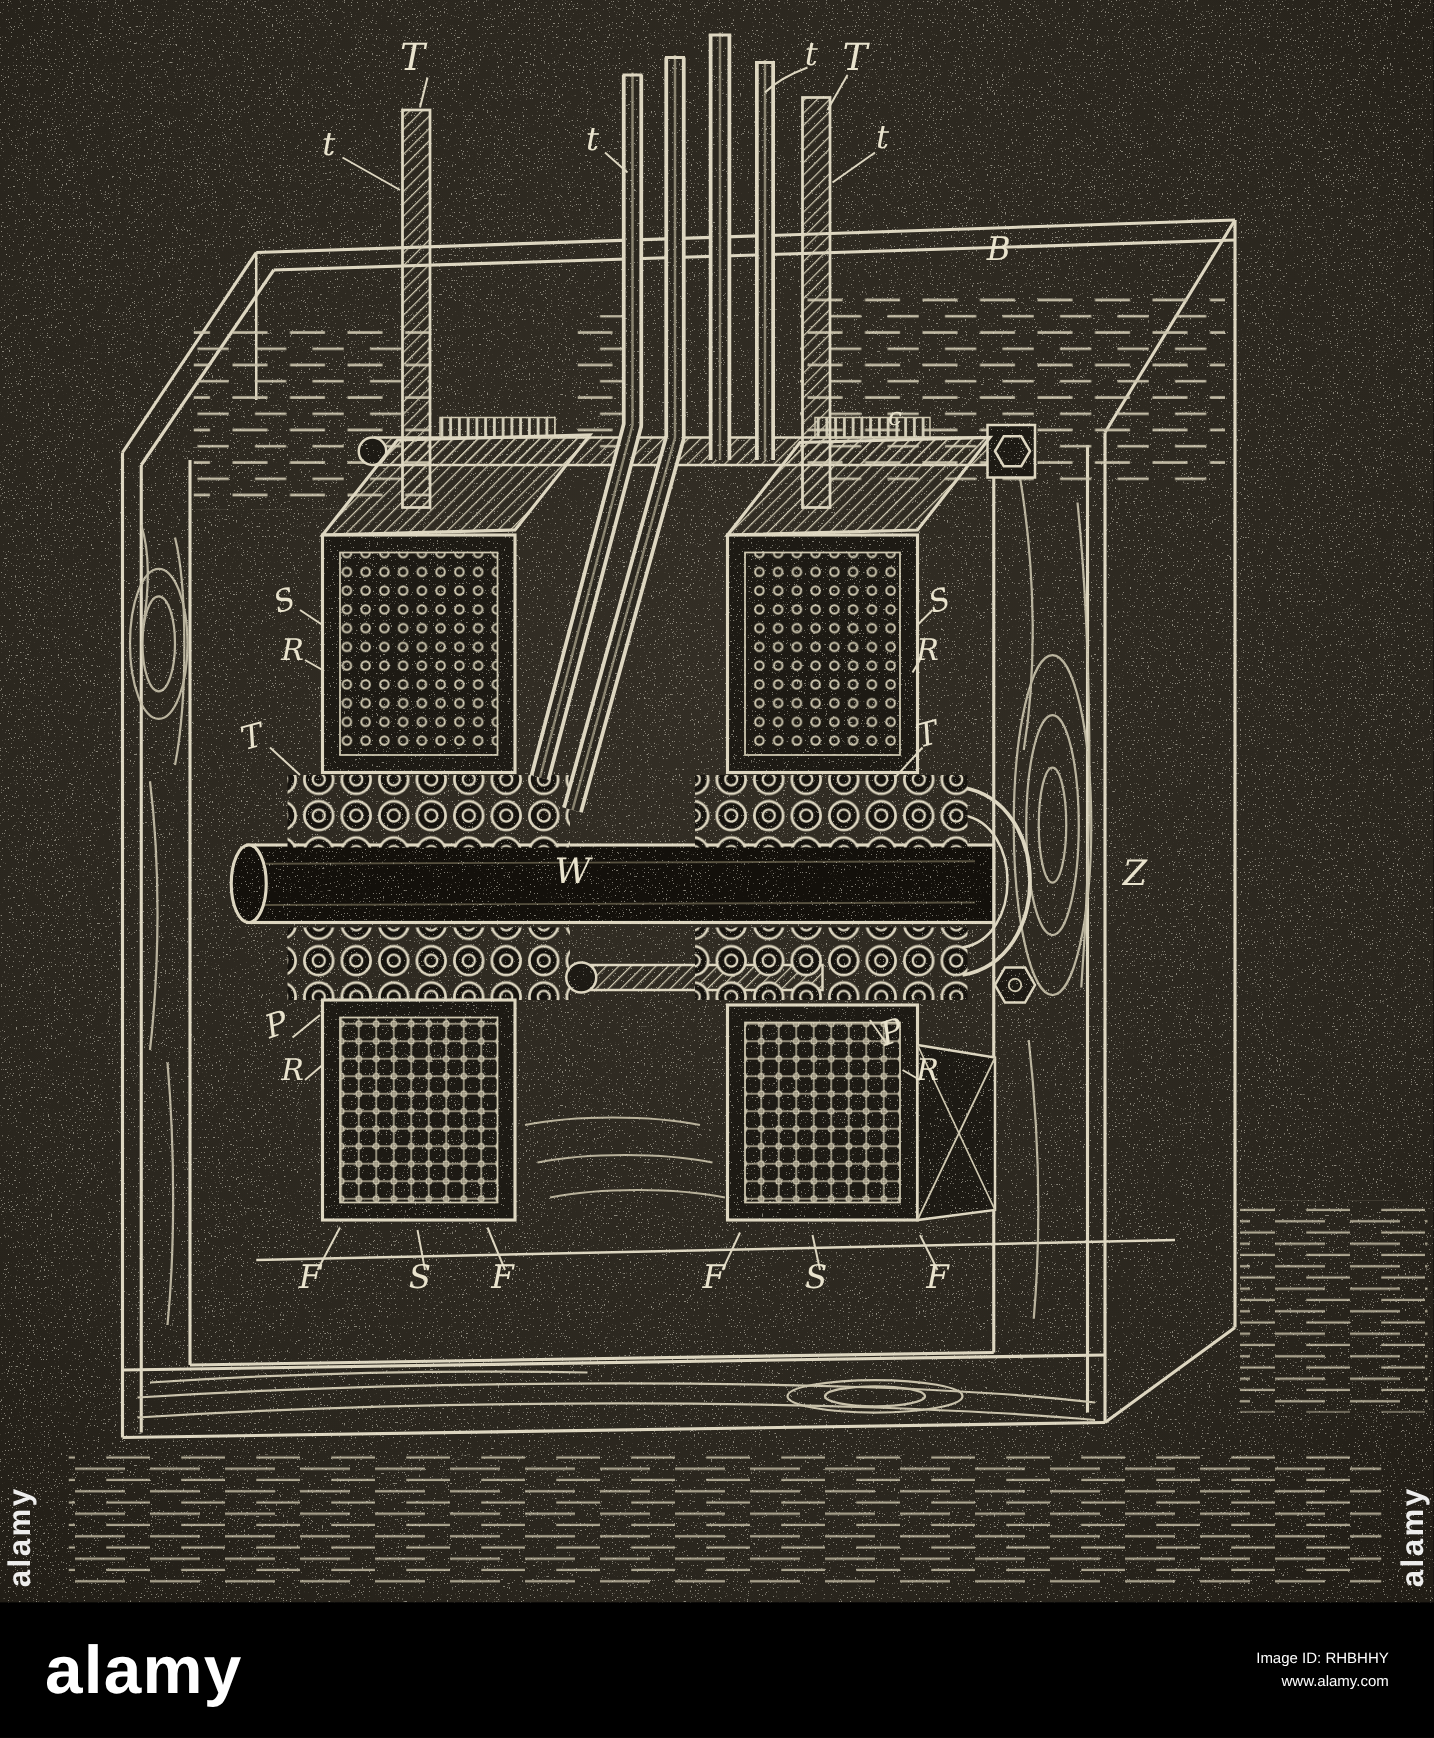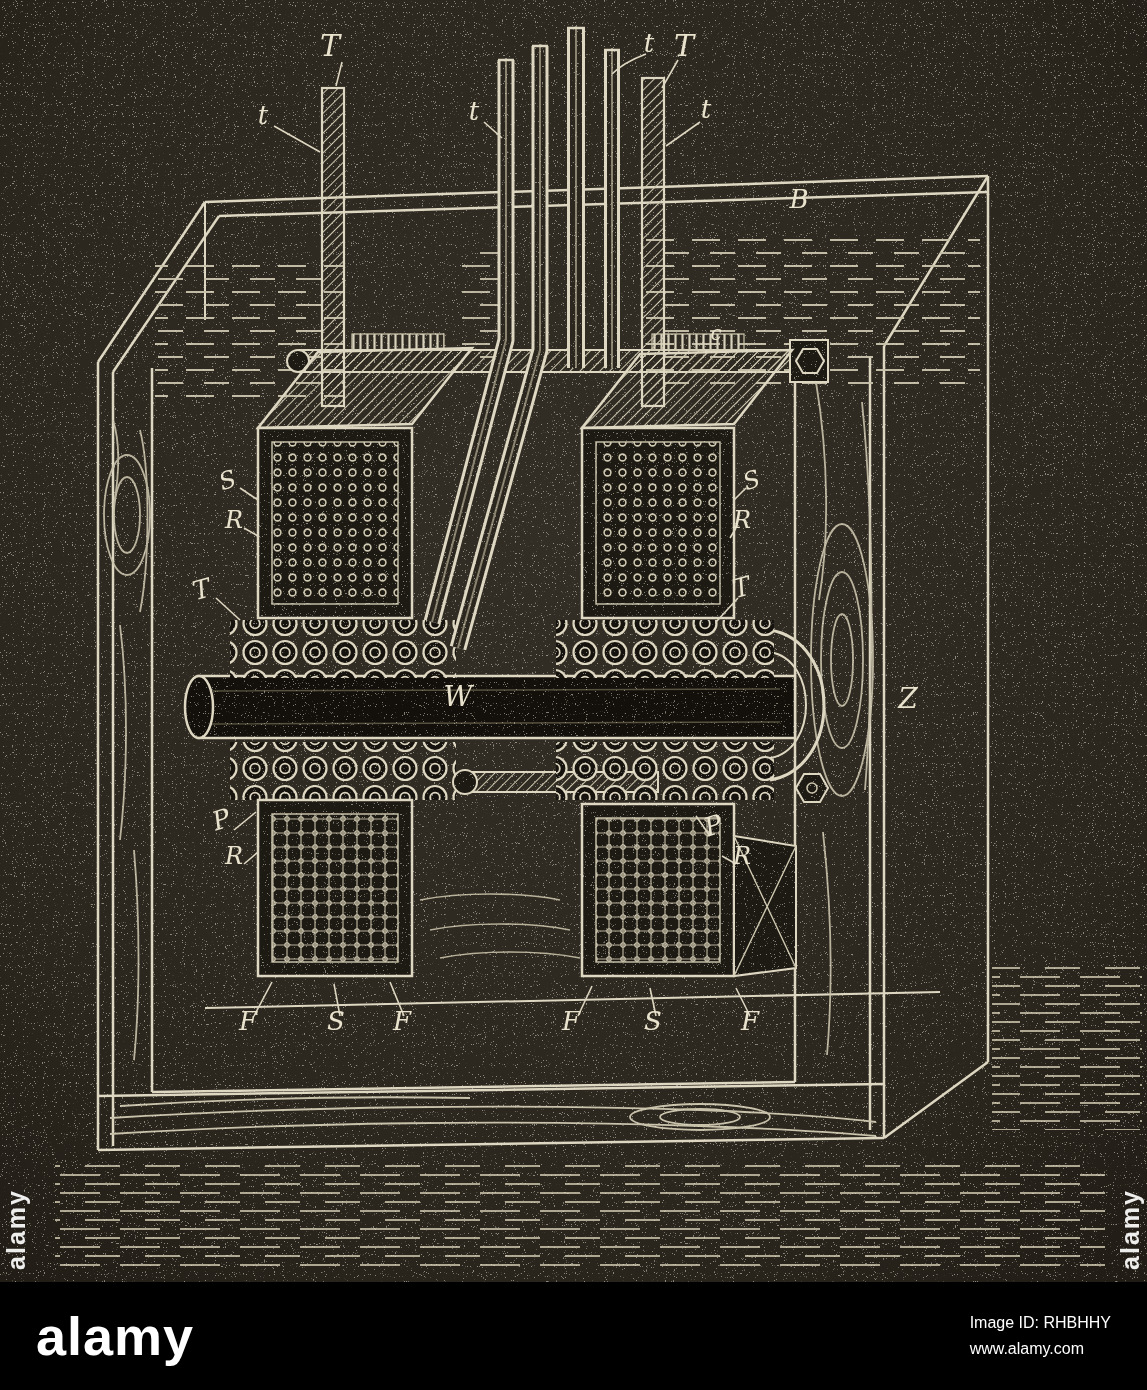--- a/index.html
+++ b/index.html
@@ -9,21 +9,21 @@
   .photo svg{display:block;}
   .lbl{font-family:"DejaVu Serif",serif;font-style:italic;fill:#e9e3cd;text-anchor:middle;}
   .side-mark{position:absolute;color:rgba(255,255,255,0.92);font-size:25px;font-weight:700;
              letter-spacing:2px;writing-mode:vertical-rl;transform:rotate(180deg);}
   .side-mark.left{left:2px;bottom:12px;}
   .side-mark.right{right:2px;bottom:12px;}
   .bar{position:absolute;left:0;top:1282px;width:1147px;height:108px;background:#000;
        display:flex;align-items:center;justify-content:space-between;
        padding:0 36px;box-sizing:border-box;}
   .brand{color:#fff;font-size:54px;font-weight:700;letter-spacing:1px;}
-  .meta{color:#fff;font-size:16px;line-height:1.6;}
+  .meta{color:#fff;text-align:right;font-size:12px;line-height:1.6;}
 </style>
 </head>
 <body>
 
 <div class="page">
   <div class="photo">
     <svg viewBox="0 0 1147 1282" width="1147" height="1282">
       <defs>
         <radialGradient id="bgGrad" cx="48%" cy="42%" r="78%">
           <stop offset="0%" stop-color="#332e25"></stop>

